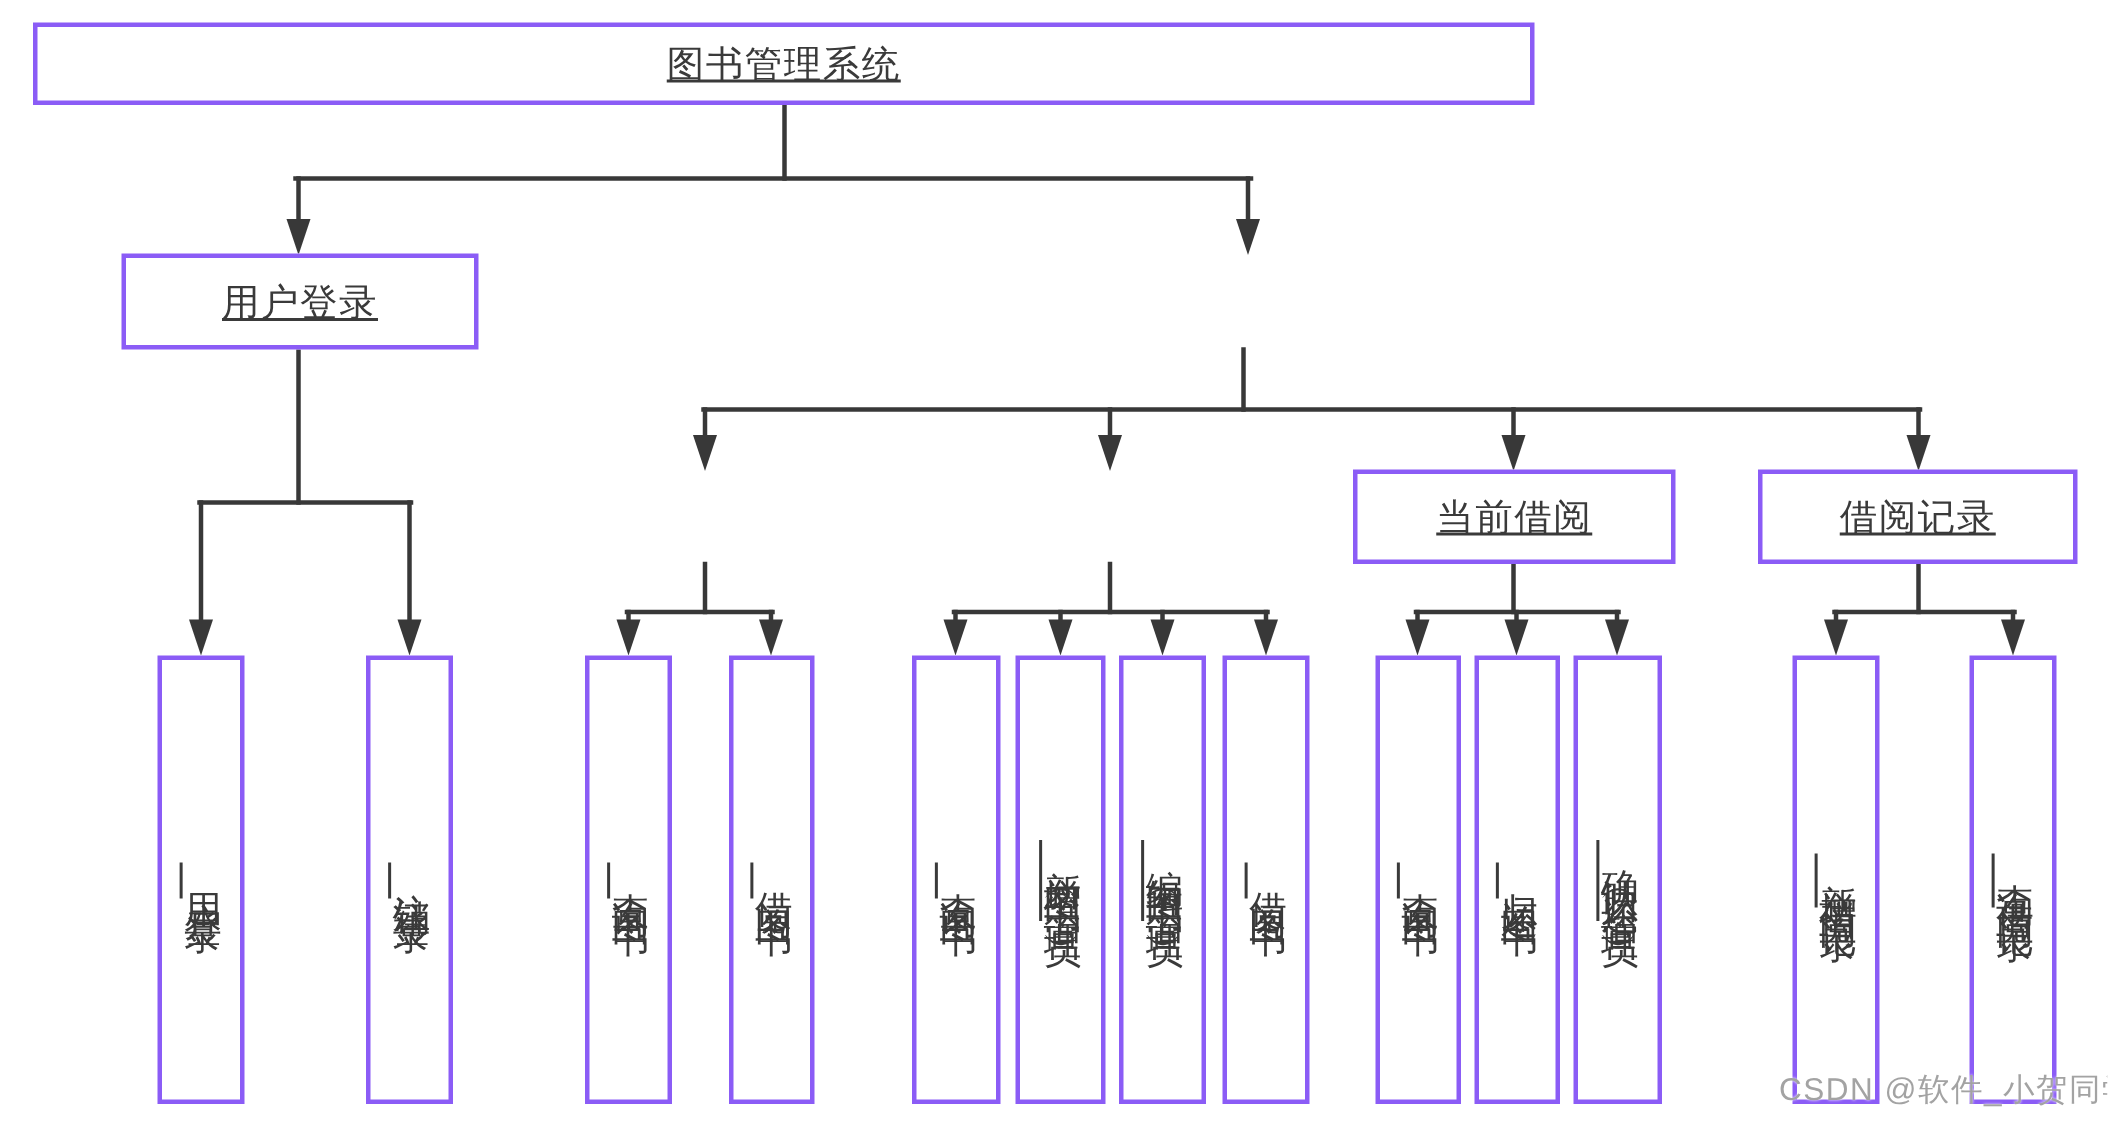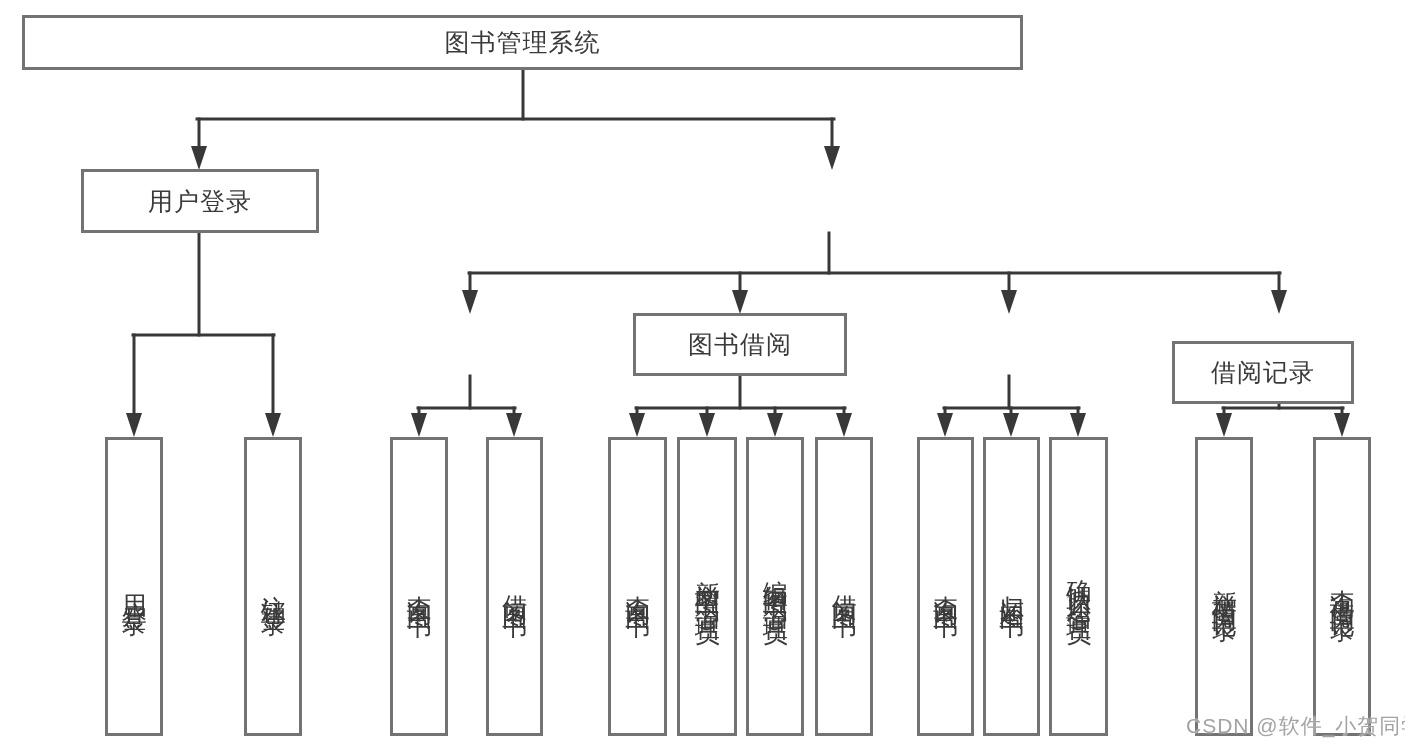--- a/index.html
+++ b/index.html
@@ -13,27 +13,28 @@
   }
   #connectors {
     position: absolute;
     left: 0; top: 0;
     width: 1405px; height: 747px;
     z-index: 1;
   }
   .node {
     position: absolute;
     box-sizing: border-box;
-    border: 3px solid #737373;
+    border: 3px solid #8b5cf6;
     background: #ffffff;
     color: #3a3a3a;
     display: flex;
     align-items: center;
     justify-content: center;
     z-index: 2;
+    text-decoration: underline;
   }
   .h-node { font-size: 25px; letter-spacing: 1px; white-space: nowrap; }
   .v-node .v-text {
     writing-mode: vertical-lr;
     text-orientation: mixed;
     font-size: 25px;
     letter-spacing: 6px;
     line-height: 1.1;
     white-space: nowrap;
   }
@@ -117,22 +118,22 @@
       <polygon points="1078,437 1070,413 1086,413"></polygon>
       <polygon points="1224,437 1216,413 1232,413"></polygon>
       <polygon points="1342,437 1334,413 1350,413"></polygon>
     </g>
   </svg>
 
   <div class="node h-node" style="left:22px; top:15px; width:1001px; height:55px;">图书管理系统</div>
 
   <div class="node h-node" style="left:81px; top:169px; width:238px; height:64px;">用户登录</div>
 
-  <div class="node h-node" style="left:633px; top:313px; width:214px; height:63px;">图书借阅</div>
-  <div class="node h-node" style="left:1172px; top:313px; width:182px; height:63px;margin-top:28px;">借阅记录</div>
+  <div class="node h-node" style="left:902px; top:313px; width:215px; height:63px;">当前借阅</div>
+  <div class="node h-node" style="left:1172px; top:313px; width:213px; height:63px;">借阅记录</div>
 
   <div class="node v-node" style="left:105px; top:437px; width:58px; height:299px;">
     <span class="v-text">用户登录</span>
   </div>
   <div class="node v-node" style="left:244px; top:437px; width:58px; height:299px;">
     <span class="v-text">注销登录</span>
   </div>
 
   <div class="node v-node" style="left:390px; top:437px; width:58px; height:299px;">
     <span class="v-text">查询图书</span>

